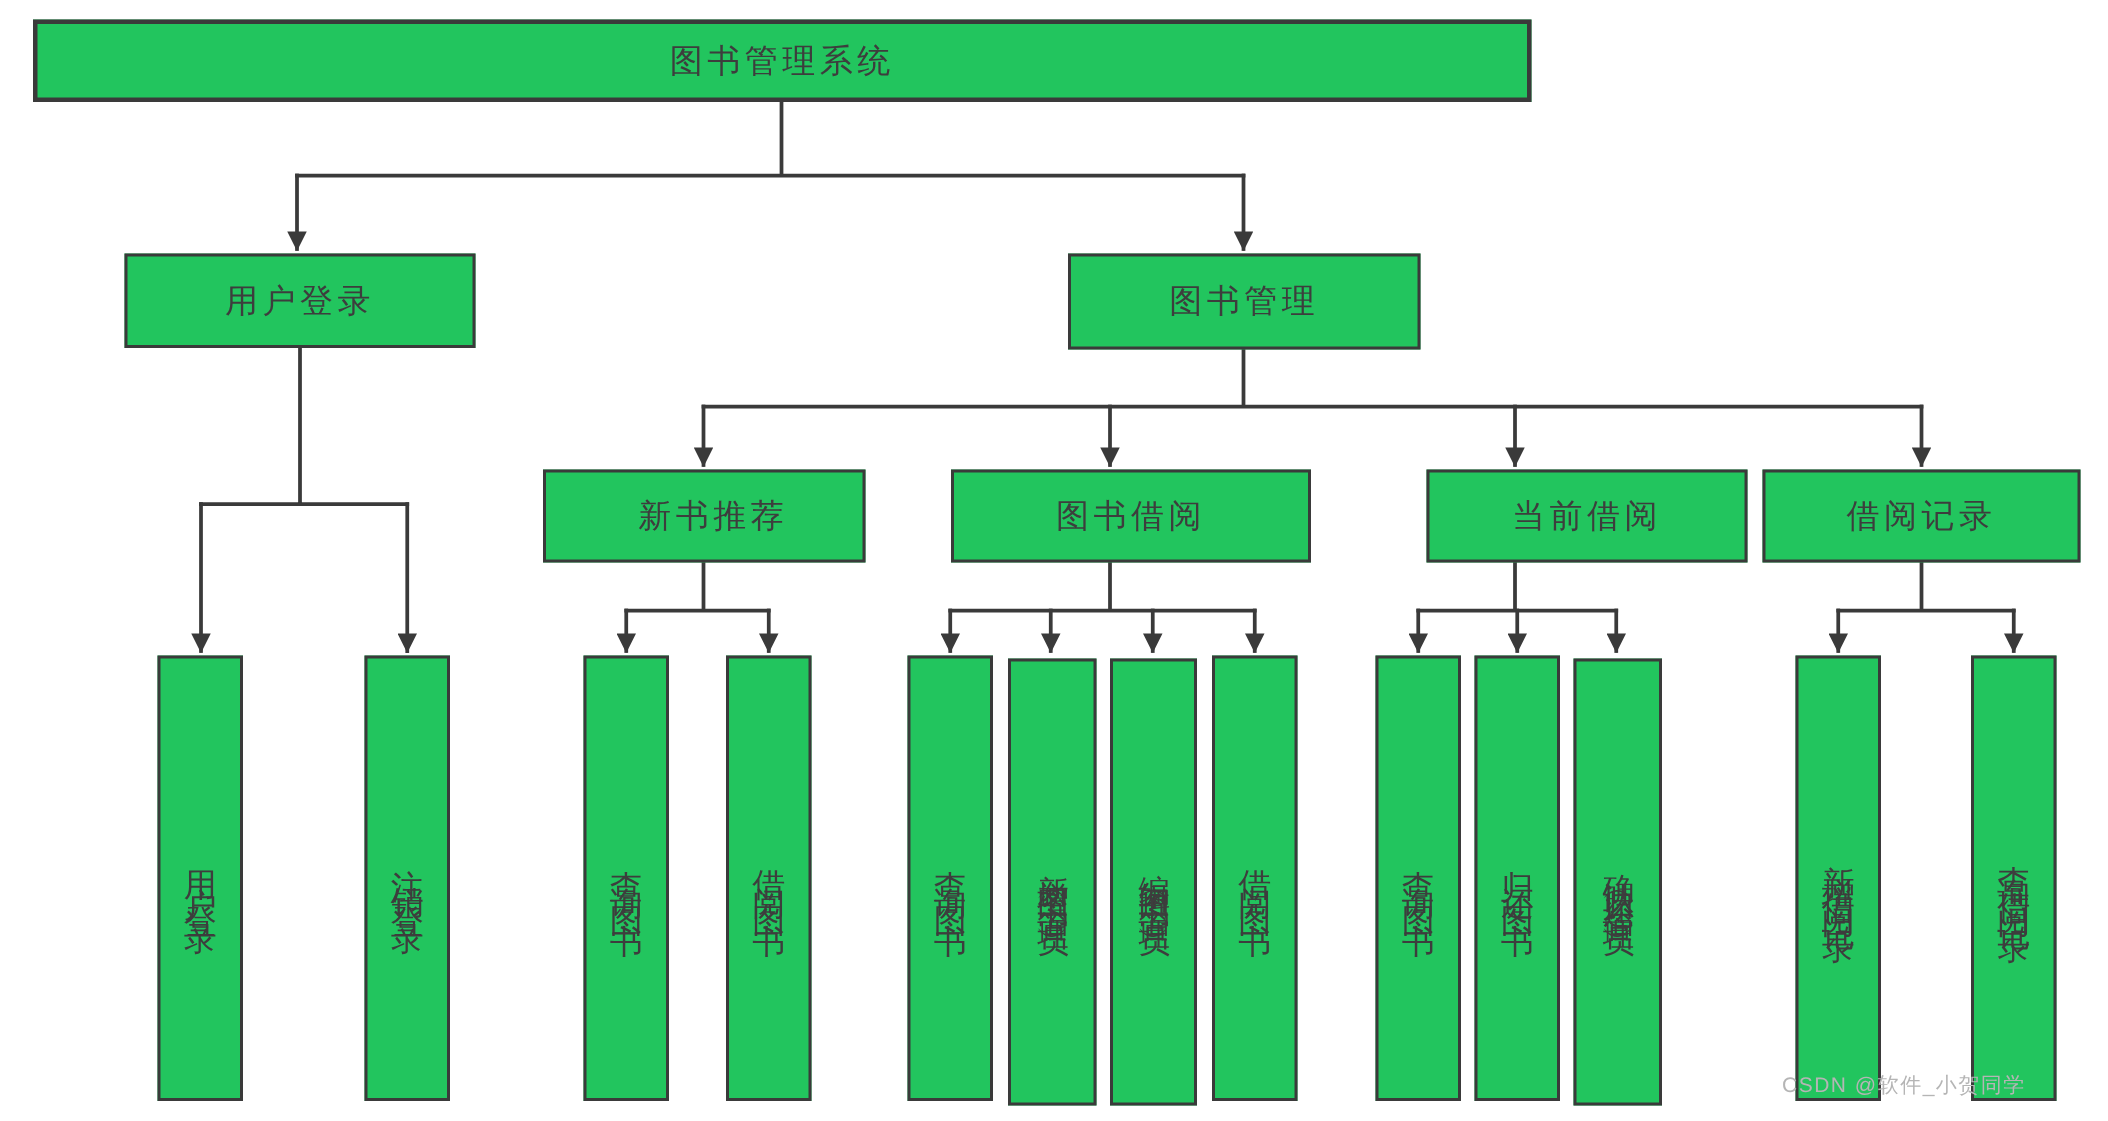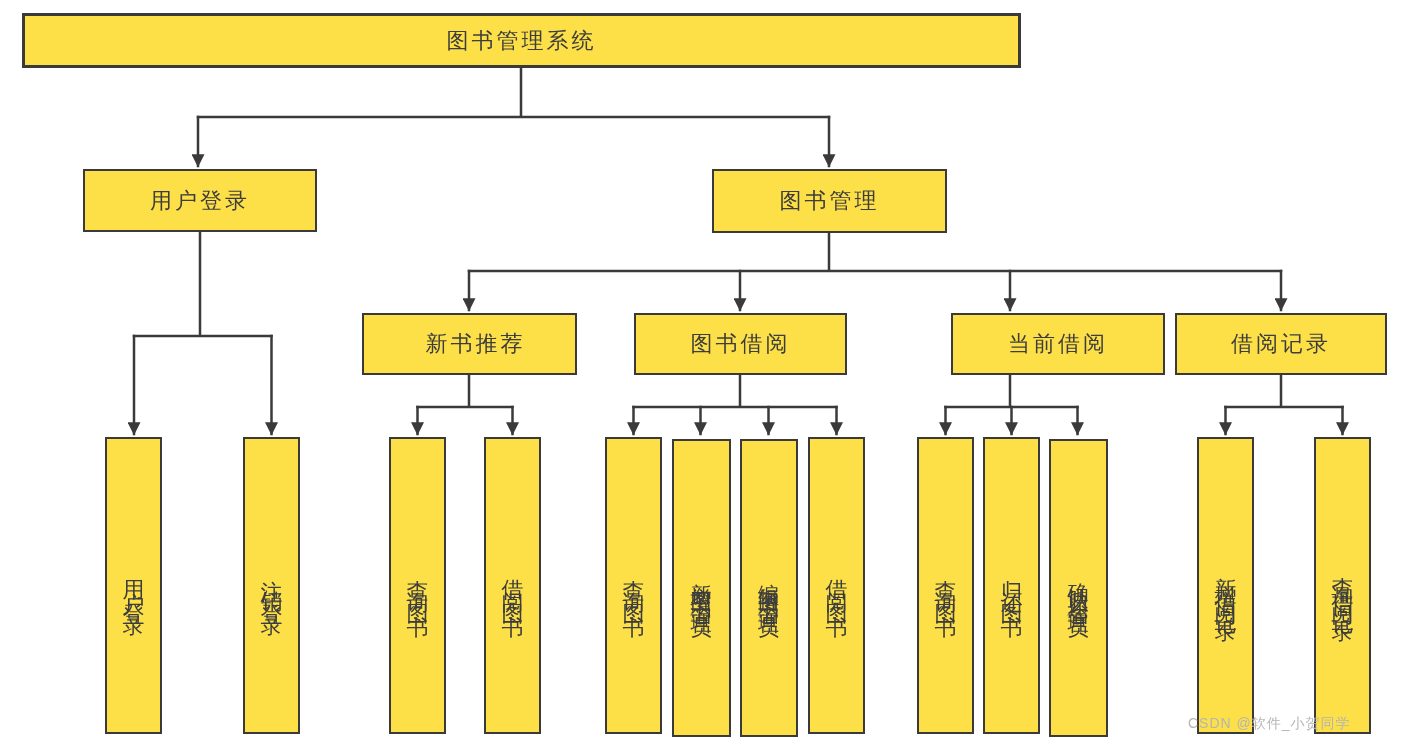--- a/index.html
+++ b/index.html
@@ -5,21 +5,21 @@
   html,body{margin:0;padding:0;background:#fff;}
   body{font-family:"Liberation Sans","DejaVu Sans",sans-serif;}
   #canvas{
     position:relative;width:1405px;height:747px;background:var(--background,#fff);
     overflow:hidden;
   }
   svg.wires{position:absolute;left:0;top:0;width:1405px;height:747px;}
   .wire{stroke:var(--line,#3a3a3a);stroke-width:2.5;fill:none;stroke-linecap:square;}
   .arrowfill{fill:var(--line,#3a3a3a);}
   .node{
-    position:absolute;background:#fde047;border:2.5px solid var(--line,#3a3a3a);
+    position:absolute;background:#22c55e;border:2.5px solid var(--line,#3a3a3a);
     box-sizing:border-box;display:flex;align-items:center;justify-content:center;
     color:var(--text,#3d3d3d);font-size:22px;letter-spacing:3px;line-height:1;
     white-space:nowrap;
   }
   .node.root{border-width:3px;}
   .leaf span{
     writing-mode:vertical-rl;text-orientation:mixed;letter-spacing:12px;
     line-height:1;display:block;
   }
   .leaf.sp6 span{letter-spacing:9px;}
@@ -83,21 +83,21 @@
   <div class="node" style="left:83px;top:169px;width:234px;height:63px;">
     <span>用户登录</span>
   </div>
   <div class="node" style="left:712px;top:169px;width:235px;height:64px;">
     <span>图书管理</span>
   </div>
 
   <div class="node" style="left:362px;top:313px;width:215px;height:62px;padding-left:12px;">
     <span>新书推荐</span>
   </div>
-  <div class="node" style="left:634px;top:313px;width:213px;height:62px;">
+  <div class="node" style="left:634px;top:313px;width:240px;height:62px;">
     <span>图书借阅</span>
   </div>
   <div class="node" style="left:903px;top:313px;width:214px;height:62px;margin-left:48px;">
     <span>当前借阅</span>
   </div>
   <div class="node" style="left:1175px;top:313px;width:212px;height:62px;">
     <span>借阅记录</span>
   </div>
 
   <div class="node leaf" style="left:105px;top:437px;width:57px;height:297px;">

